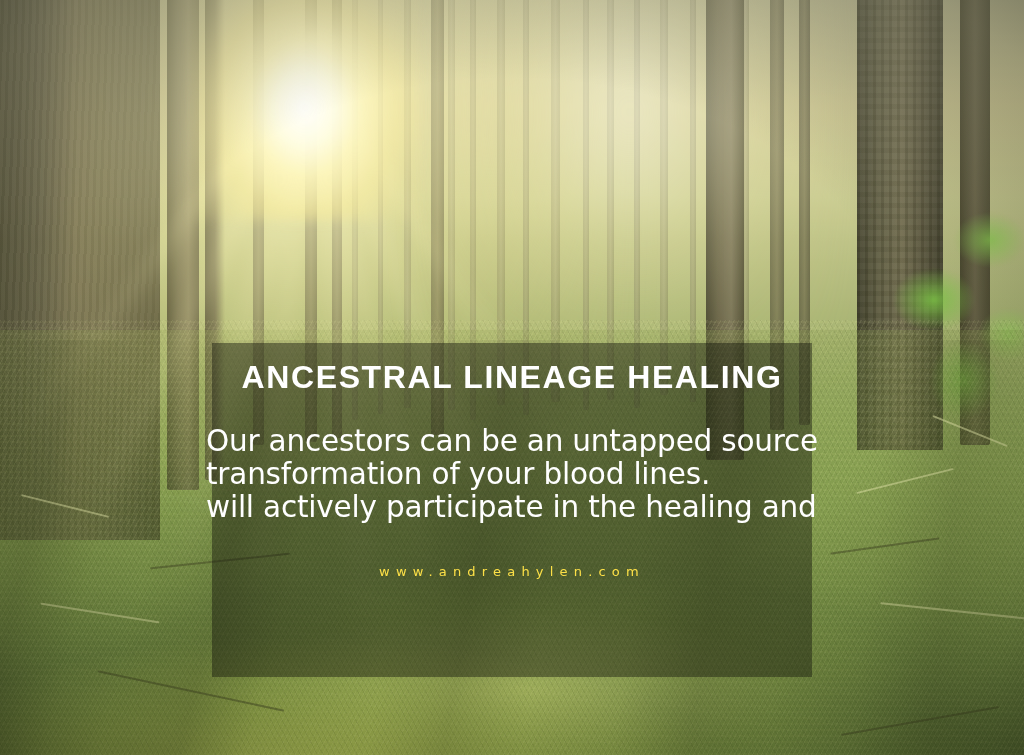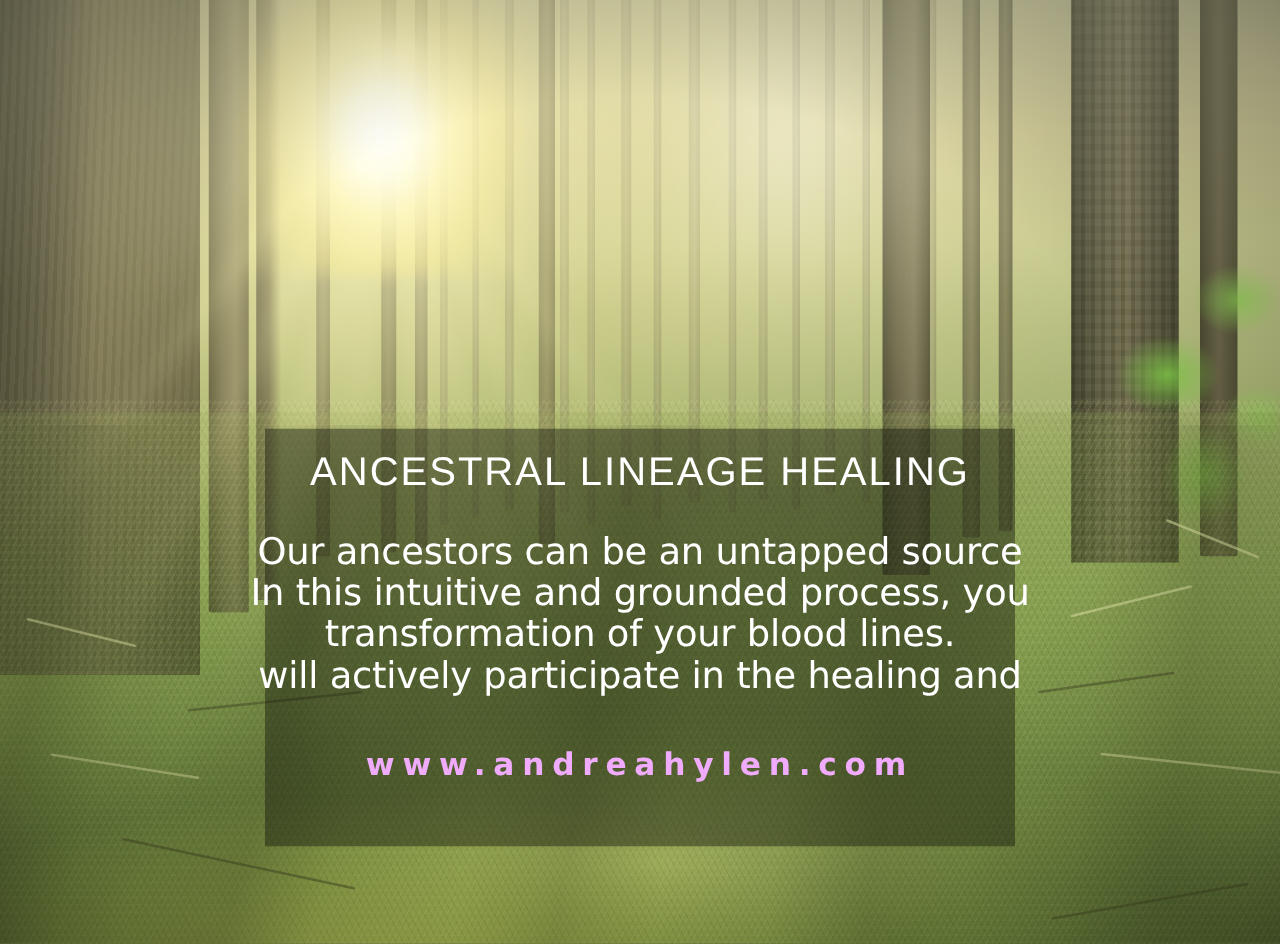--- a/index.html
+++ b/index.html
@@ -180,45 +180,44 @@
 
   .card-inner {
     position:absolute; left:16px; right:16px; top:0; bottom:0;
     display:flex; flex-direction:column; align-items:center;
   }
 
   .poster-title {
     margin-top:17px;
     color:#ffffff;
     font-size:32px;
-    font-weight:400;
+    font-weight:700;
     letter-spacing:1.6px;
     line-height:1.1;
     text-align:center;
     white-space:nowrap;
     font-family:"Liberation Sans", sans-serif;
   }
 
   .poster-body {
     margin-top:30px;
     color:#ffffff;
     font-size:29.5px;
     font-weight:500;
     line-height:33px;
-    text-align:center;
     letter-spacing:-0.2px;
     font-family:"DejaVu Sans", sans-serif;
   }
   .poster-body .ln { display:block; white-space:nowrap; }
 
   .poster-url {
     margin-top:40px;
-    color:#f0abfc;
-    font-size:25px;
-    font-weight:700;
+    color:#fde047;
+    font-size:13px;
+    font-weight:400;
     letter-spacing:6.2px;
     text-align:center;
     white-space:nowrap;
     font-family:"DejaVu Sans", sans-serif;
   }
 </style>
 </head>
 <body>
 
 <div id="poster">
@@ -292,21 +291,20 @@
     <div class="vignette"></div>
   </div>
 
   <div class="overlay-card">
     <div class="card-inner">
 
       <div class="poster-title">ANCESTRAL LINEAGE HEALING</div>
 
       <div class="poster-body">
         <span class="ln">Our ancestors can be an untapped source</span>
-        <span class="ln">In this intuitive and grounded process, you</span>
         <span class="ln">transformation of your blood lines.</span>
         <span class="ln">will actively participate in the healing and</span>
       </div>
 
       <div class="poster-url">www.andreahylen.com</div>
 
     </div>
   </div>
 
 </div>

